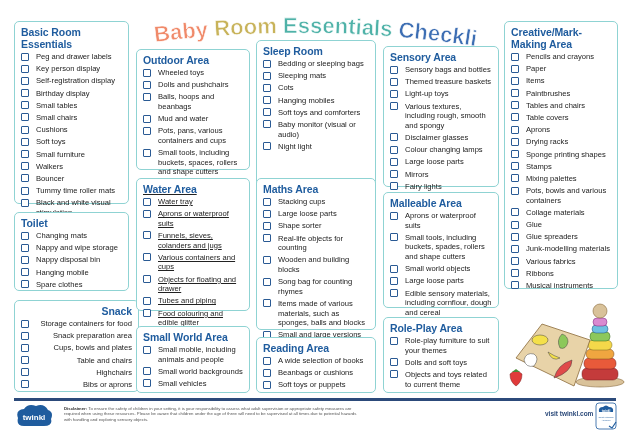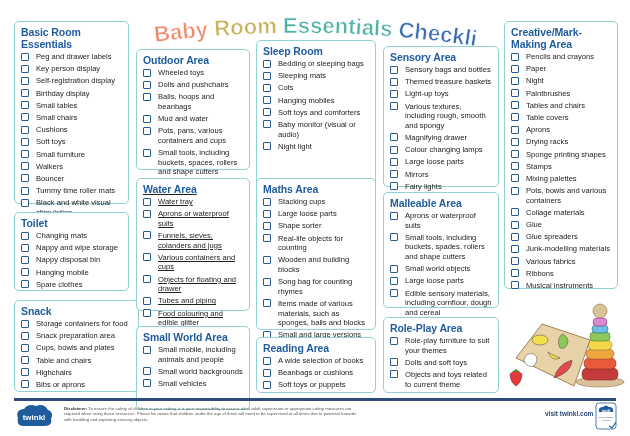--- a/index.html
+++ b/index.html
@@ -160,21 +160,21 @@
         <span class="cb"></span>
         <span class="txt">Hanging mobile</span>
       </li>
       <li>
         <span class="cb"></span>
         <span class="txt">Spare clothes</span>
       </li>
     </ul>
 </div>
 
-<div class="card" style="left:14px; top:300px; width:125px; height:92px;">
+<div class="card" style="left:14px; top:300px; width:125px; height:92px;text-align:right;">
   <h2>Snack</h2>
   <ul>
       <li>
         <span class="cb"></span>
         <span class="txt">Storage containers for food</span>
       </li>
       <li>
         <span class="cb"></span>
         <span class="txt">Snack preparation area</span>
       </li>
@@ -254,21 +254,21 @@
         <span class="cb"></span>
         <span class="txt">Tubes and piping</span>
       </li>
       <li>
         <span class="cb"></span>
         <span class="txt">Food colouring and edible glitter</span>
       </li>
     </ul>
 </div>
 
-<div class="card" style="left:136px; top:326px; width:114px; height:84px;">
+<div class="card" style="left:136px; top:326px; width:114px; height:67px;">
   <h2>Small World Area</h2>
   <ul>
       <li>
         <span class="cb"></span>
         <span class="txt">Small mobile, including animals and people</span>
       </li>
       <li>
         <span class="cb"></span>
         <span class="txt">Small world backgrounds</span>
       </li>
@@ -391,21 +391,21 @@
       <li>
         <span class="cb"></span>
         <span class="txt">Light-up toys</span>
       </li>
       <li>
         <span class="cb"></span>
         <span class="txt">Various textures, including rough, smooth and spongy</span>
       </li>
       <li>
         <span class="cb"></span>
-        <span class="txt">Magnifying drawer</span>
+        <span class="txt">Disclaimer glasses</span>
       </li>
       <li>
         <span class="cb"></span>
         <span class="txt">Colour changing lamps</span>
       </li>
       <li>
         <span class="cb"></span>
         <span class="txt">Large loose parts</span>
       </li>
       <li>
@@ -469,21 +469,21 @@
       <li>
         <span class="cb"></span>
         <span class="txt">Pencils and crayons</span>
       </li>
       <li>
         <span class="cb"></span>
         <span class="txt">Paper</span>
       </li>
       <li>
         <span class="cb"></span>
-        <span class="txt">Night</span>
+        <span class="txt">Items</span>
       </li>
       <li>
         <span class="cb"></span>
         <span class="txt">Paintbrushes</span>
       </li>
       <li>
         <span class="cb"></span>
         <span class="txt">Tables and chairs</span>
       </li>
       <li>

